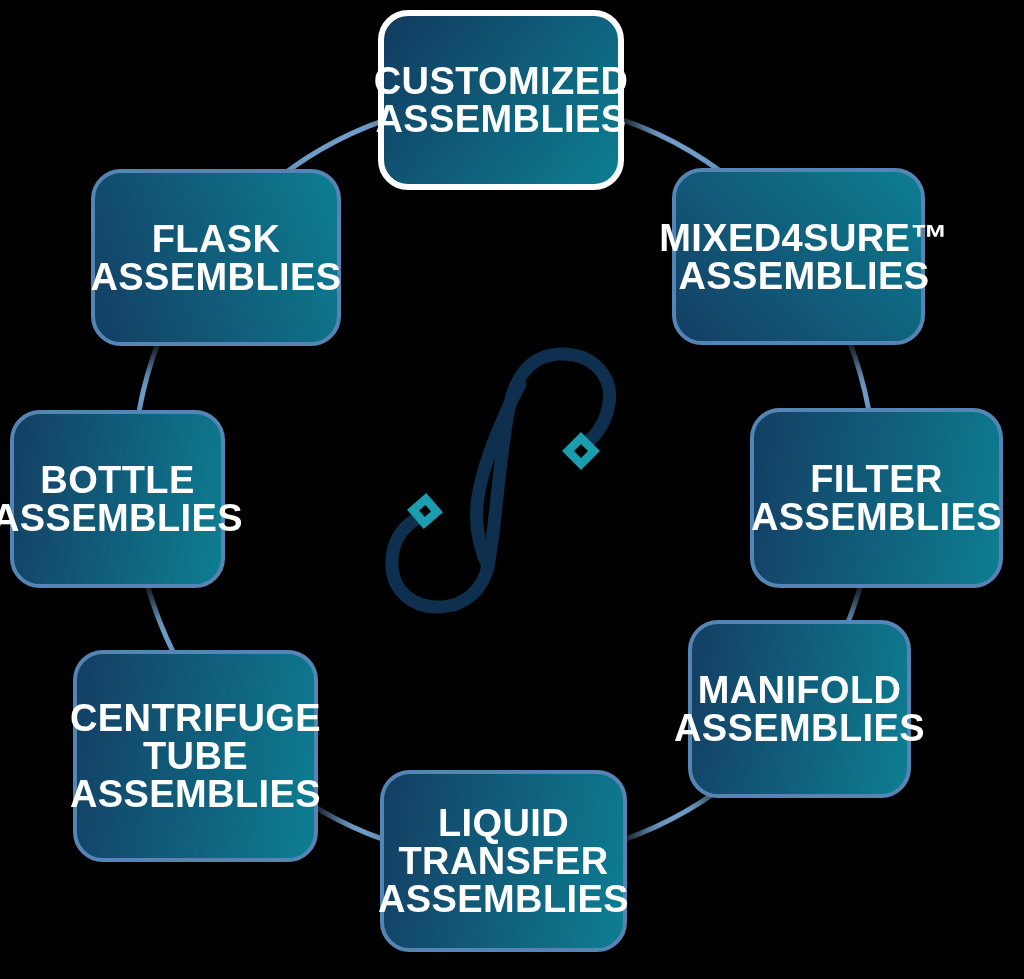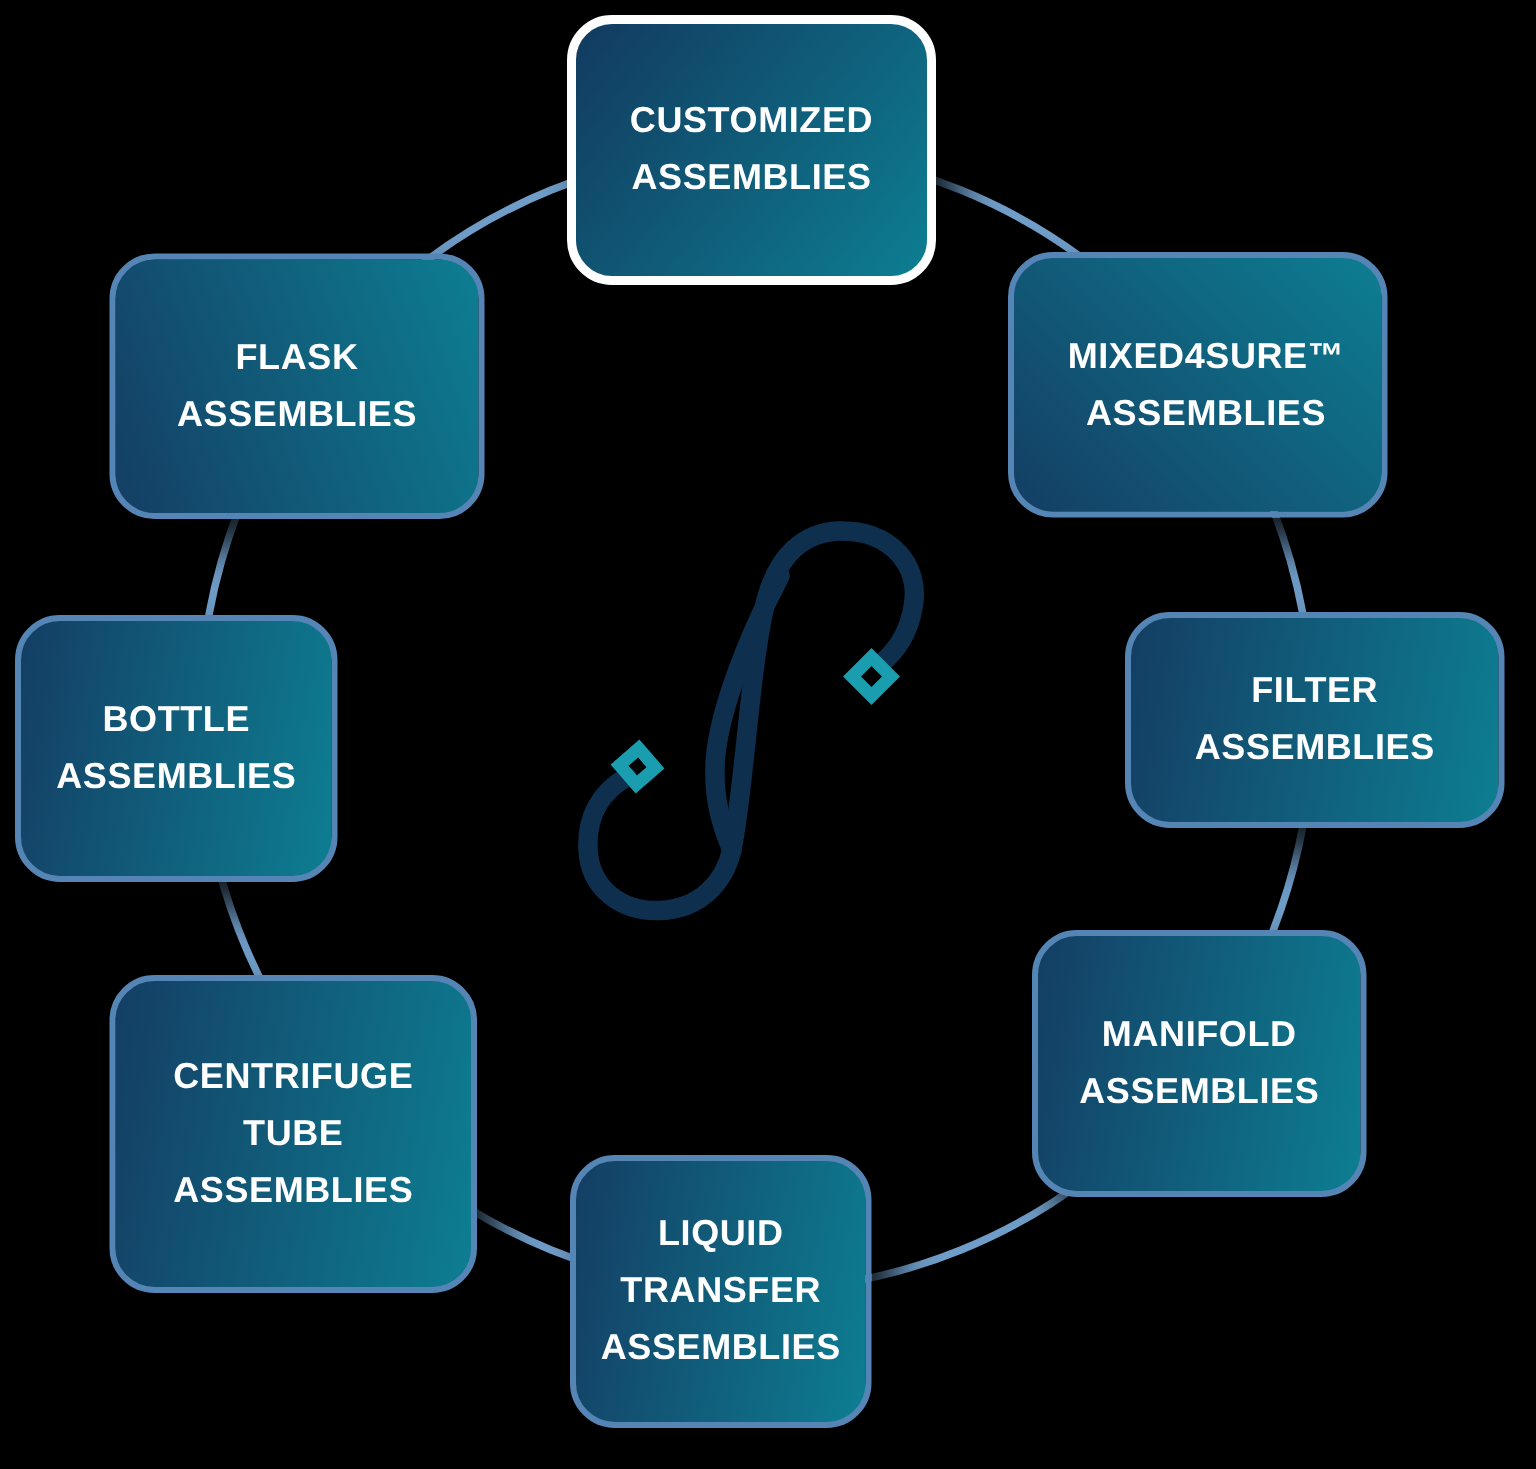--- a/index.html
+++ b/index.html
@@ -19,32 +19,32 @@
     background:var(--background);
     font-family:"Liberation Sans",sans-serif;
   }
   .ring{position:absolute;left:0;top:0;z-index:1;}
   .ring-ellipse{stroke:var(--connector);stroke-width:5;fill:none;}
   .node{
     position:absolute;z-index:2;box-sizing:border-box;
     border:4px solid var(--box-border);border-radius:30px;
     background:linear-gradient(100deg,var(--box-gradient-start),var(--box-gradient-end));
     display:flex;align-items:center;justify-content:center;text-align:center;
-    color:var(--text);font-weight:700;font-size:24px;line-height:38px;letter-spacing:.4px;
+    color:var(--text);font-weight:700;font-size:38px;line-height:38px;letter-spacing:.4px;
     box-shadow:14px 18px 28px rgba(0,0,0,.85);
   }
   .node-label{white-space:pre-line;}
   .node.highlight{border:6px solid var(--highlight-border);background:linear-gradient(128deg,#123a5f,var(--box-gradient-end));}
   #n-mixed4sure{background:linear-gradient(45deg,var(--box-gradient-start),var(--box-gradient-end));}
-  #n-flask{background:linear-gradient(70deg,var(--box-gradient-start),var(--box-gradient-end));}
+  #n-flask{background:linear-gradient(70deg,var(--box-gradient-start),var(--box-gradient-end));margin-left:18px;}
   #n-customized{left:378px;top:10px;width:246px;height:180px;}
   #n-mixed4sure{left:672px;top:168px;width:253px;height:177px;padding-left:11px;}
-  #n-filter{left:750px;top:408px;width:253px;height:144px;}
+  #n-filter{left:750px;top:408px;width:253px;height:180px;}
   #n-manifold{left:688px;top:620px;width:223px;height:178px;}
-  #n-liquid{left:380px;top:770px;width:201px;height:182px;}
+  #n-liquid{left:380px;top:770px;width:247px;height:182px;}
   #n-centrifuge{left:73px;top:650px;width:245px;height:212px;}
   #n-bottle{left:10px;top:410px;width:215px;height:178px;}
   #n-flask{left:73px;top:169px;width:250px;height:177px;}
   .logo{position:absolute;left:380px;top:335px;z-index:3;}
   .logo-stroke{fill:none;stroke:var(--logo-navy);stroke-width:13;stroke-linecap:round;}
   .diamond{fill:var(--logo-teal);fill-rule:evenodd;}
 </style>
 </head>
 <body>
 

